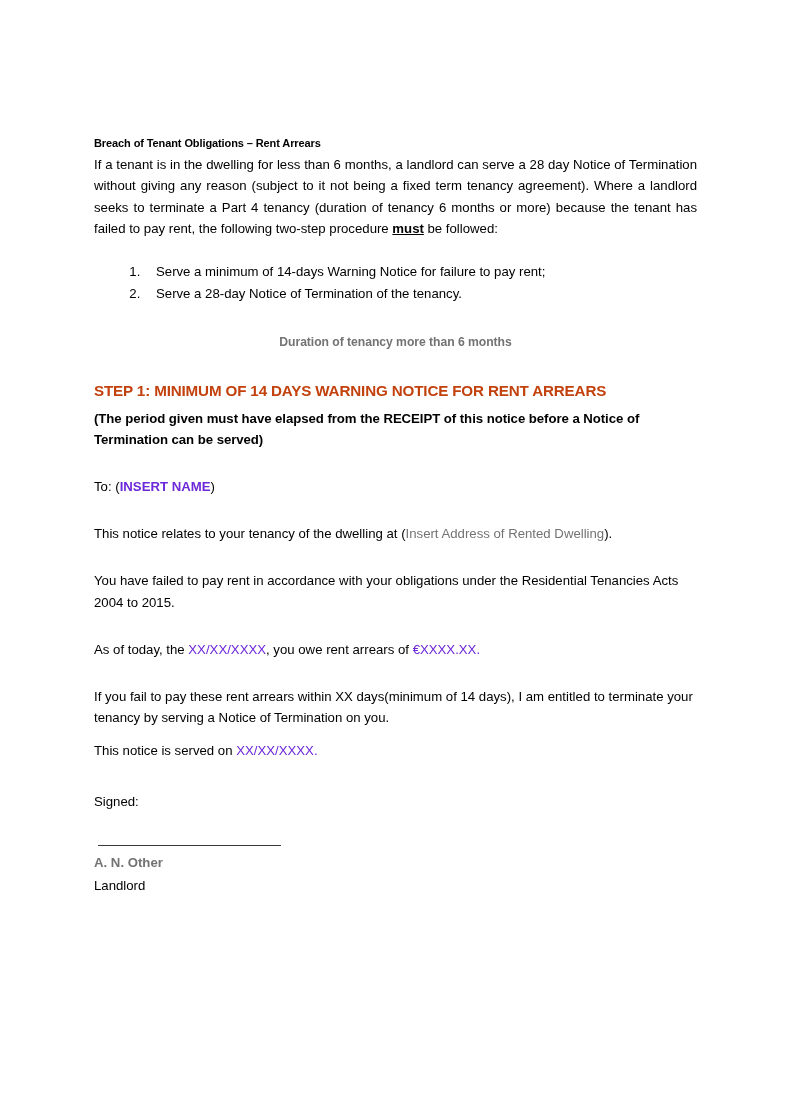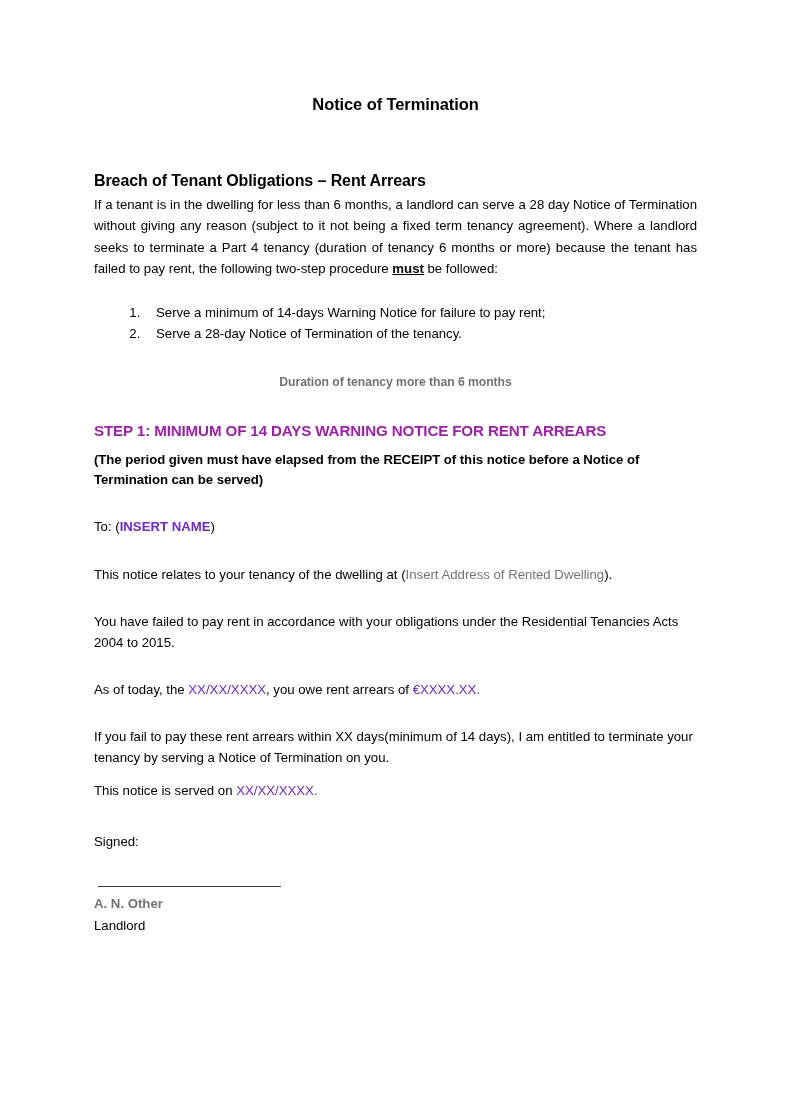--- a/index.html
+++ b/index.html
@@ -35,21 +35,21 @@
     font-size: 16.5px;
     font-weight: bold;
     line-height: 1.0;
     margin: 0;
     letter-spacing: -0.1px;
   }
   .doc-title-1 { margin-bottom: 17px; }
   .doc-title-2 { margin-bottom: 0; }
 
   .section-label {
-    font-size: 16px;
+    font-size: 11px;
     font-weight: bold;
     margin: 0;
     padding-top: 40px;
     line-height: 1.35;
     letter-spacing: -0.1px;
   }
 
   p.body-text {
     font-size: 13.2px;
     line-height: 1.62;
@@ -125,29 +125,28 @@
     line-height: 1.5;
   }
   .sig-role {
     font-size: 13.2px;
     margin: 3px 0 0 0;
     line-height: 1.5;
   }
 
   .red-dark  { color: #737373; }
   .red-light { color: #6d28d9; }
-  .blue      { color: #a21caf; }
+  .blue      { color: #c2410c; }
 </style>
 </head>
 <body>
 
 <div class="page">
   <div class="content">
 
-    <h1 class="doc-title doc-title-1">Notice of Termination</h1>
 
 
     <p class="section-label">Breach of Tenant Obligations – Rent Arrears</p>
 
     <p class="body-text"><span>If a tenant is in the dwelling for less than 6 months, a landlord can serve a 28 day Notice of Termination without giving any reason (subject to it not being a fixed term tenancy agreement). Where a landlord seeks to terminate a Part 4 tenancy (duration of tenancy 6 months or more) because the tenant has failed to pay rent, the following two-step procedure </span><span class="underline-bold">must</span><span> be followed:</span></p>
 
     <ol class="steps">
       <li>Serve a minimum of 14-days Warning Notice for failure to pay rent;</li>
       <li>Serve a 28-day Notice of Termination of the tenancy.</li>
     </ol>

